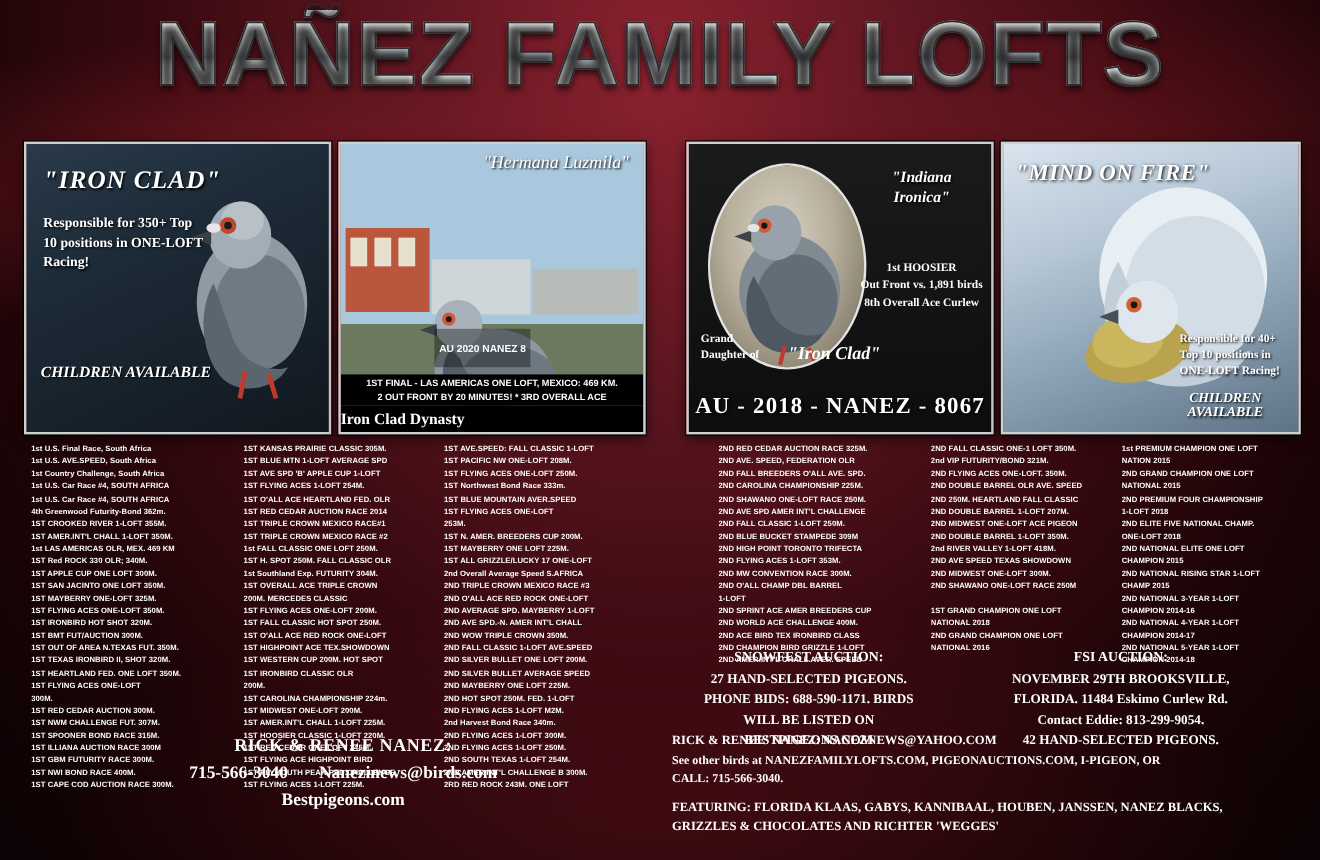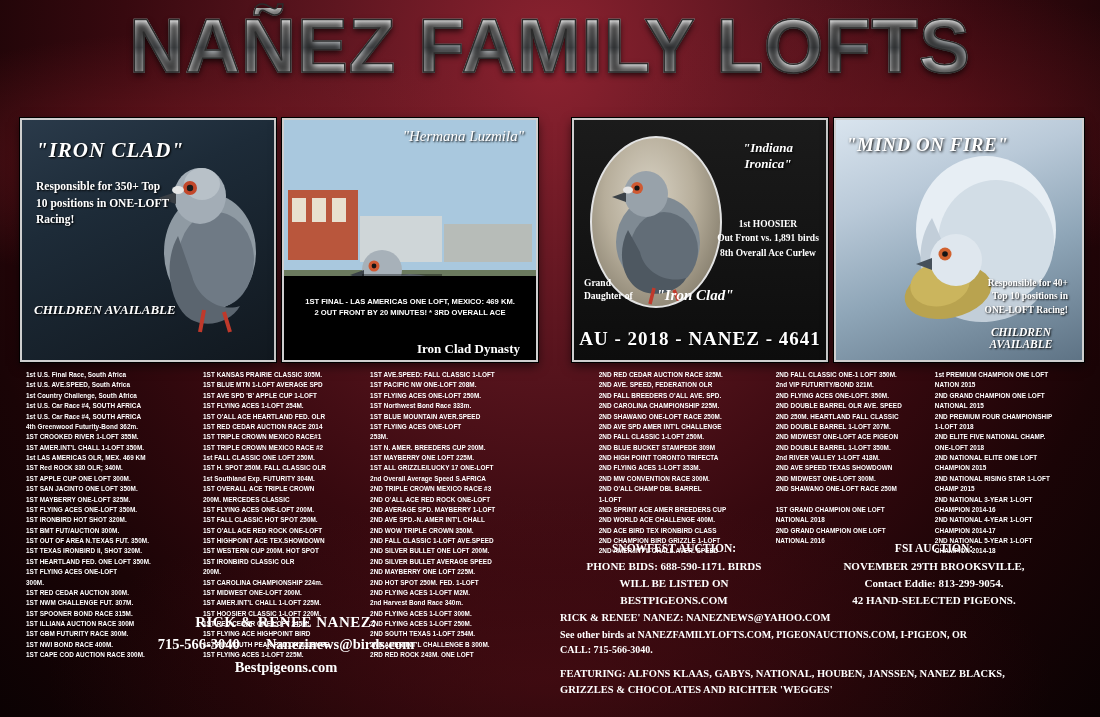--- a/index.html
+++ b/index.html
@@ -119,30 +119,30 @@
     font-size: 8.5px; font-weight: bold; color: #fff;
     background: rgba(0,0,0,0.35);
     padding: 11px 4px;
   }
   .strip {
     position: absolute; left: 0; right: 0; bottom: 22px;
     background: #000; color: #fff;
     font-family: "Liberation Sans", sans-serif;
     font-size: 7.6px; font-weight: bold;
     text-align: center;
-    padding: 20px 0;
+    padding: 2px 0;
     line-height: 1.45;
   }
   .dynasty {
     position: absolute; left: 0; right: 0; bottom: 0;
     background: #000; color: #fff;
     font-family: "Liberation Serif", serif;
     font-size: 13px; font-weight: bold;
-    text-align: right;
-    padding: 3px 16px;
+    text-align: left;
+    padding: 3px 0;
   }
   
   #panel3 {
     left: 552px; top: 0; width: 252px; height: 240px;
     background: linear-gradient(180deg, #1b1b1b 0%, #0d0d0d 100%);
   }
   #panel3 .ovalwrap {
     position: absolute; left: 16px; top: 16px;
     width: 128px; height: 168px;
     border-radius: 50%;
@@ -191,22 +191,22 @@
     background: linear-gradient(160deg, #d9e4ee 0%, #b9c9d8 30%, #8fa6b8 60%, #5e7385 100%);
   }
   #panel4 .hdr {
     position: absolute; top: 14px; left: 10px;
     font-family: "Liberation Serif", serif;
     font-style: italic; font-weight: bold; font-size: 19px;
     color: #fff; letter-spacing: 0.5px;
     text-shadow: 1px 1px 3px #000;
   }
   #panel4 .resp {
-    position: absolute; right: 14px; bottom: 42px; width: 96px;
-    text-align: right;
+    position: absolute; right: 3px; bottom: 42px; width: 96px;
+    text-align: left;
     font-family: "Liberation Serif", serif;
     font-size: 9.5px; font-weight: bold; color: #fff;
     line-height: 1.45;
     text-shadow: 1px 1px 2px #000;
   }
   #panel4 .kids {
     position: absolute; right: 6px; bottom: 10px; width: 110px;
     text-align: center;
     font-family: "Liberation Serif", serif;
     font-style: italic; font-weight: bold; font-size: 11.5px; color: #fff;
@@ -358,21 +358,21 @@
         </svg>
       </div>
       <div class="t1">"Indiana Ironica"</div>
       <div class="t2">
         <div>1st HOOSIER</div>
         <div>Out Front vs. 1,891 birds</div>
         <div>8th Overall Ace Curlew</div>
       </div>
       <div class="gd">Grand Daughter of</div>
       <div class="ic">"Iron Clad"</div>
-      <div class="band">AU - 2018 - NANEZ - 4641</div>
+      <div class="band">AU - 2018 - NANEZ - 8067</div>
     </div>
 
     <div class="panel" id="panel4">
       <svg viewBox="0 0 246 240" style="position:absolute;inset:0;width:100%;height:100%">
         <ellipse cx="150" cy="110" rx="70" ry="74" fill="#e7eef4"></ellipse>
         <ellipse cx="160" cy="122" rx="58" ry="62" fill="#d2dde6"></ellipse>
         <path d="M96 98 C74 130 84 184 122 198 C154 210 196 194 206 172 C170 184 118 166 110 130 Z" fill="#c2ced9"></path>
         <ellipse cx="112" cy="172" rx="44" ry="26" fill="#b9a34f" transform="rotate(-12 112 172)"></ellipse>
         <ellipse cx="104" cy="164" rx="30" ry="22" fill="#cbb55d" transform="rotate(-12 104 164)"></ellipse>
         <ellipse cx="120" cy="140" rx="26" ry="26" fill="#dfe7ee"></ellipse>
@@ -534,48 +534,50 @@
         <div>2ND NATIONAL 4-YEAR 1-LOFT</div>
         <div>CHAMPION 2014-17</div>
         <div>2ND NATIONAL 5-YEAR 1-LOFT</div>
         <div>CHAMPION 2014-18</div>
       </div>
   </div>
 
   <div class="auction" id="auction-snowfest">
     <div class="ttl">SNOWFEST AUCTION:</div>
     <div id="snowfest-lines">
+        <div class="ln">27 HAND-SELECTED PIGEONS.</div>
         <div class="ln">PHONE BIDS: 688-590-1171. BIRDS</div>
         <div class="ln">WILL BE LISTED ON</div>
         <div class="ln">BESTPIGEONS.COM</div>
       </div>
   </div>
 
   <div class="auction" id="auction-fsi">
     <div class="ttl">FSI AUCTION:</div>
     <div id="fsi-lines">
         <div class="ln">NOVEMBER 29TH BROOKSVILLE,</div>
+        <div class="ln">FLORIDA. 11484 Eskimo Curlew Rd.</div>
         <div class="ln">Contact Eddie: 813-299-9054.</div>
         <div class="ln">42 HAND-SELECTED PIGEONS.</div>
       </div>
   </div>
 
   <div class="footer-left">
     <div class="l1">RICK &amp; RENEE NANEZ:</div>
     <div class="l2">
       <span class="ph">715-566-3040</span><span>Nanezinews@birds.com</span>
     </div>
     <div class="l4">Bestpigeons.com</div>
   </div>
 
   <div class="footer-right">
     <div class="r1">RICK &amp; RENEE' NANEZ: NANEZNEWS@YAHOO.COM</div>
     <div class="r2">
       <div>See other birds at NANEZFAMILYLOFTS.COM, PIGEONAUCTIONS.COM, I-PIGEON, OR</div>
       <div>CALL: 715-566-3040.</div>
     </div>
     <div class="r3">
-      <div>FEATURING: ALFONS KLAAS, GABYS, NATIONAL, HOUBEN, JANSSEN, NANEZ BLACKS,</div>
+      <div>FEATURING: FLORIDA KLAAS, GABYS, KANNIBAAL, HOUBEN, JANSSEN, NANEZ BLACKS,</div>
       <div>GRIZZLES &amp; CHOCOLATES AND RICHTER 'WEGGES'</div>
     </div>
   </div>
 
 </div>
 
 </body></html>

